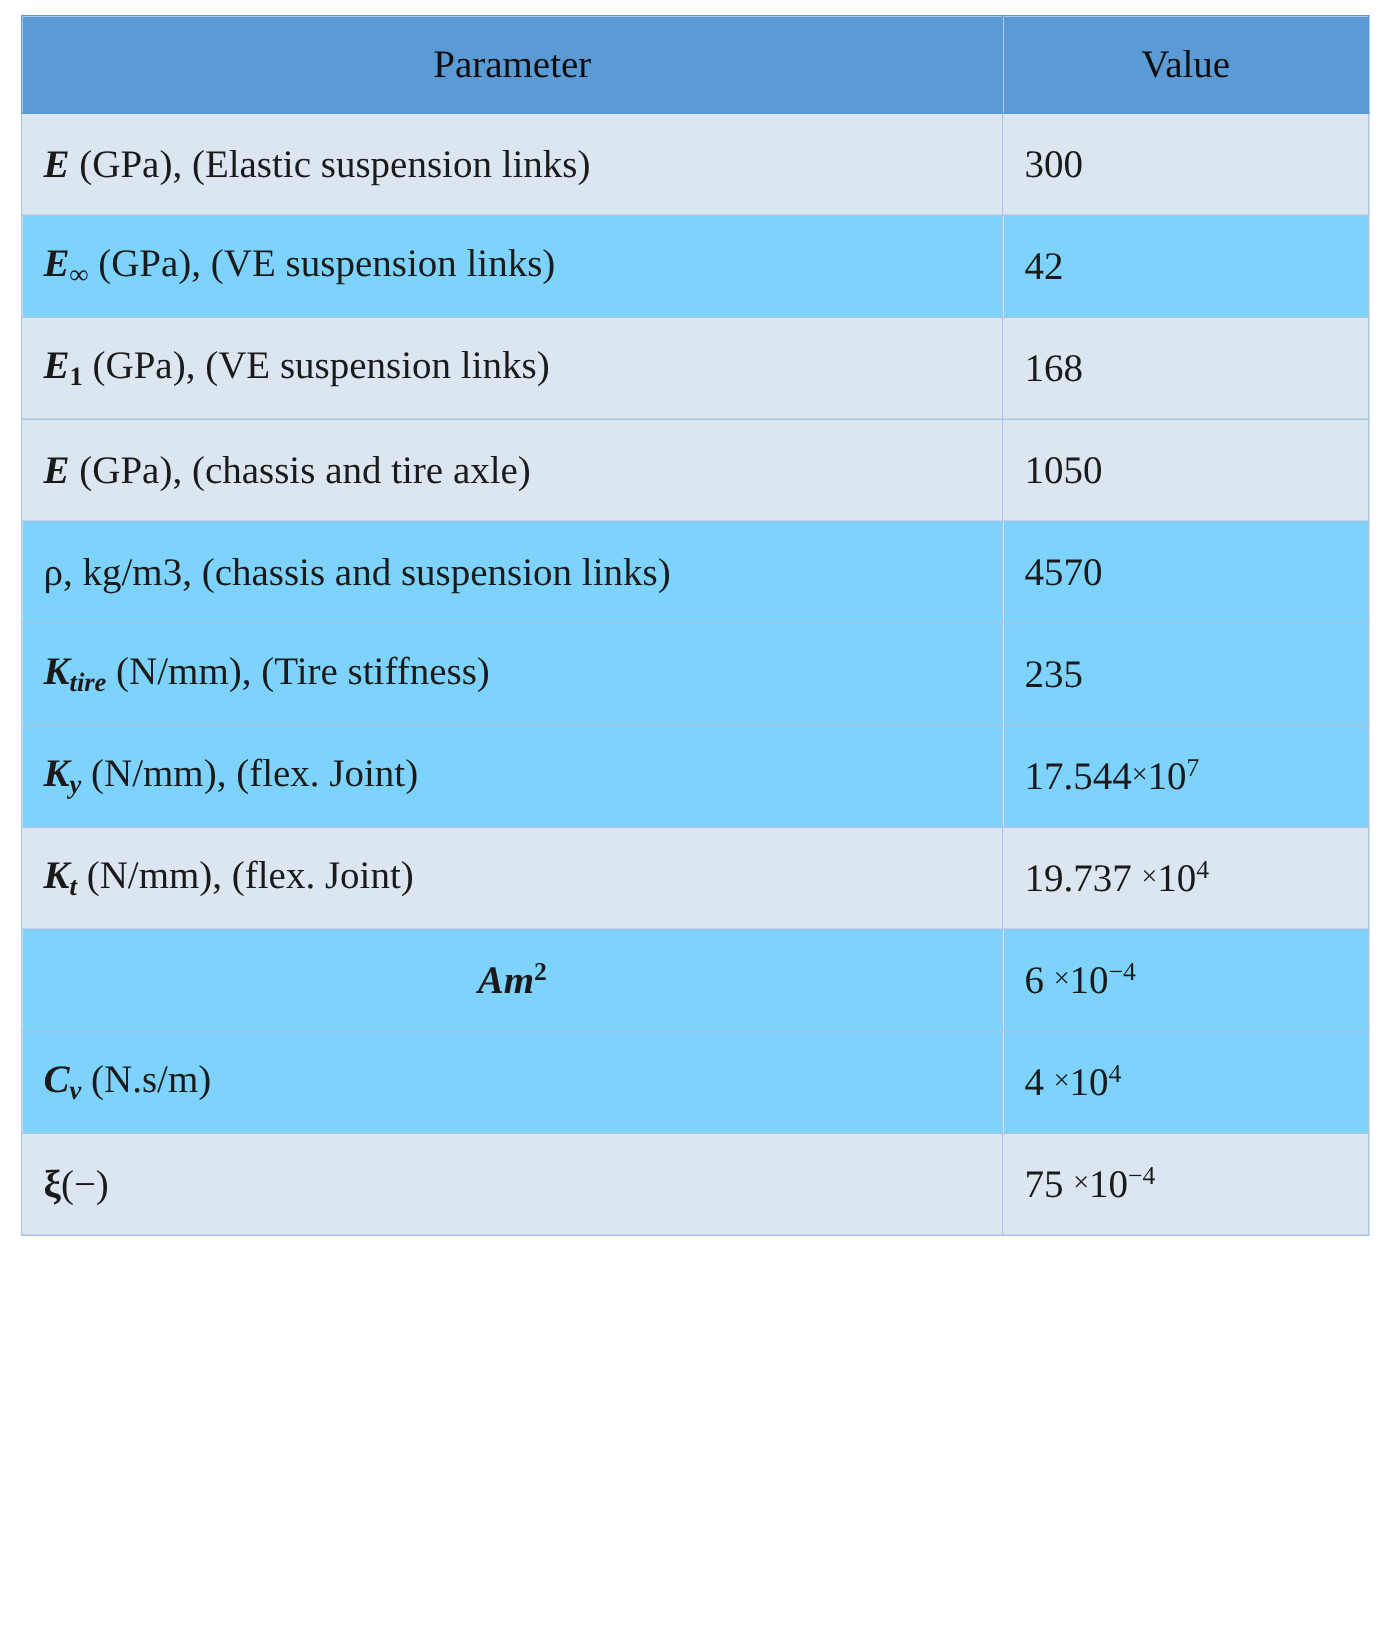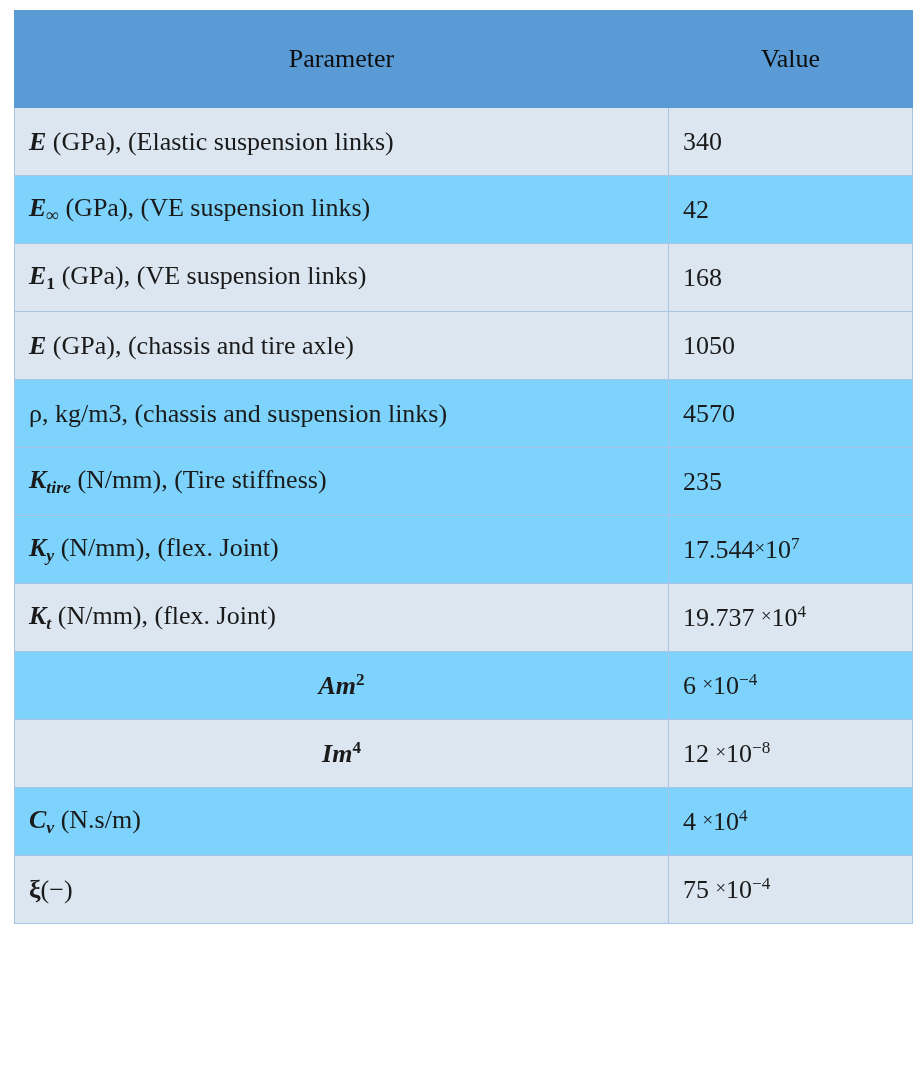--- a/index.html
+++ b/index.html
@@ -23,21 +23,21 @@
     table-layout: fixed;
     border: 1px solid #a9c4e4;
   }
 
   #param-table col.c-param { width: 654px; }
   #param-table col.c-value { width: 244px; }
 
   #param-table th,
   #param-table td {
     border: 1px solid #a9c4e4;
-    padding: 16px 14px;
+    padding: 0 14px;
     font-size: 26px;
     color: #1a1a1a;
     line-height: 1.15;
     vertical-align: middle;
     white-space: nowrap;
     overflow: hidden;
   }
 
   #param-table thead th {
     background: #5b9bd5;
@@ -110,21 +110,21 @@
   </colgroup>
   <thead>
     <tr>
       <th>Parameter</th>
       <th>Value</th>
     </tr>
   </thead>
   <tbody id="table-body">
       <tr class="shade">
         <td class="param-cell"><span class="sym">E</span><span class="rest"> (GPa),  (Elastic suspension links)</span></td>
-        <td class="value-cell"><span>340</span></td>
+        <td class="value-cell"><span>300</span></td>
       </tr>
       <tr class="plain">
         <td class="param-cell"><span class="sym">E</span><span class="sub-up">∞</span><span class="rest"> (GPa),  (VE suspension links)</span></td>
         <td class="value-cell"><span>42</span></td>
       </tr>
       <tr class="shade">
         <td class="param-cell"><span class="sym">E</span><span class="sub-up">1</span><span class="rest"> (GPa),  (VE suspension links)</span></td>
         <td class="value-cell"><span>168</span></td>
       </tr>
       <tr class="shade">
@@ -144,24 +144,20 @@
         <td class="value-cell"><span>17.544<span class="times">×</span>10</span><span class="sup">7</span></td>
       </tr>
       <tr class="shade">
         <td class="param-cell"><span class="sym">K</span><span class="sub">t</span><span class="rest"> (N/mm), (flex. Joint)</span></td>
         <td class="value-cell"><span>19.737 <span class="times">×</span>10</span><span class="sup">4</span></td>
       </tr>
       <tr class="plain">
         <td class="param-cell center"><span class="sym">Am</span><span class="sup-b">2</span></td>
         <td class="value-cell"><span>6 <span class="times">×</span>10</span><span class="sup">−4</span></td>
       </tr>
-      <tr class="shade">
-        <td class="param-cell center"><span class="sym">Im</span><span class="sup-b">4</span></td>
-        <td class="value-cell"><span>12 <span class="times">×</span>10</span><span class="sup">−8</span></td>
-      </tr>
       <tr class="plain">
         <td class="param-cell"><span class="sym">C</span><span class="sub">v</span><span class="rest"> (N.s/m)</span></td>
         <td class="value-cell"><span>4 <span class="times">×</span>10</span><span class="sup">4</span></td>
       </tr>
       <tr class="shade">
         <td class="param-cell"><span class="sym-up">ξ</span><span class="rest">(−)</span></td>
         <td class="value-cell"><span>75 <span class="times">×</span>10</span><span class="sup">−4</span></td>
       </tr>
     </tbody>
 </table>

